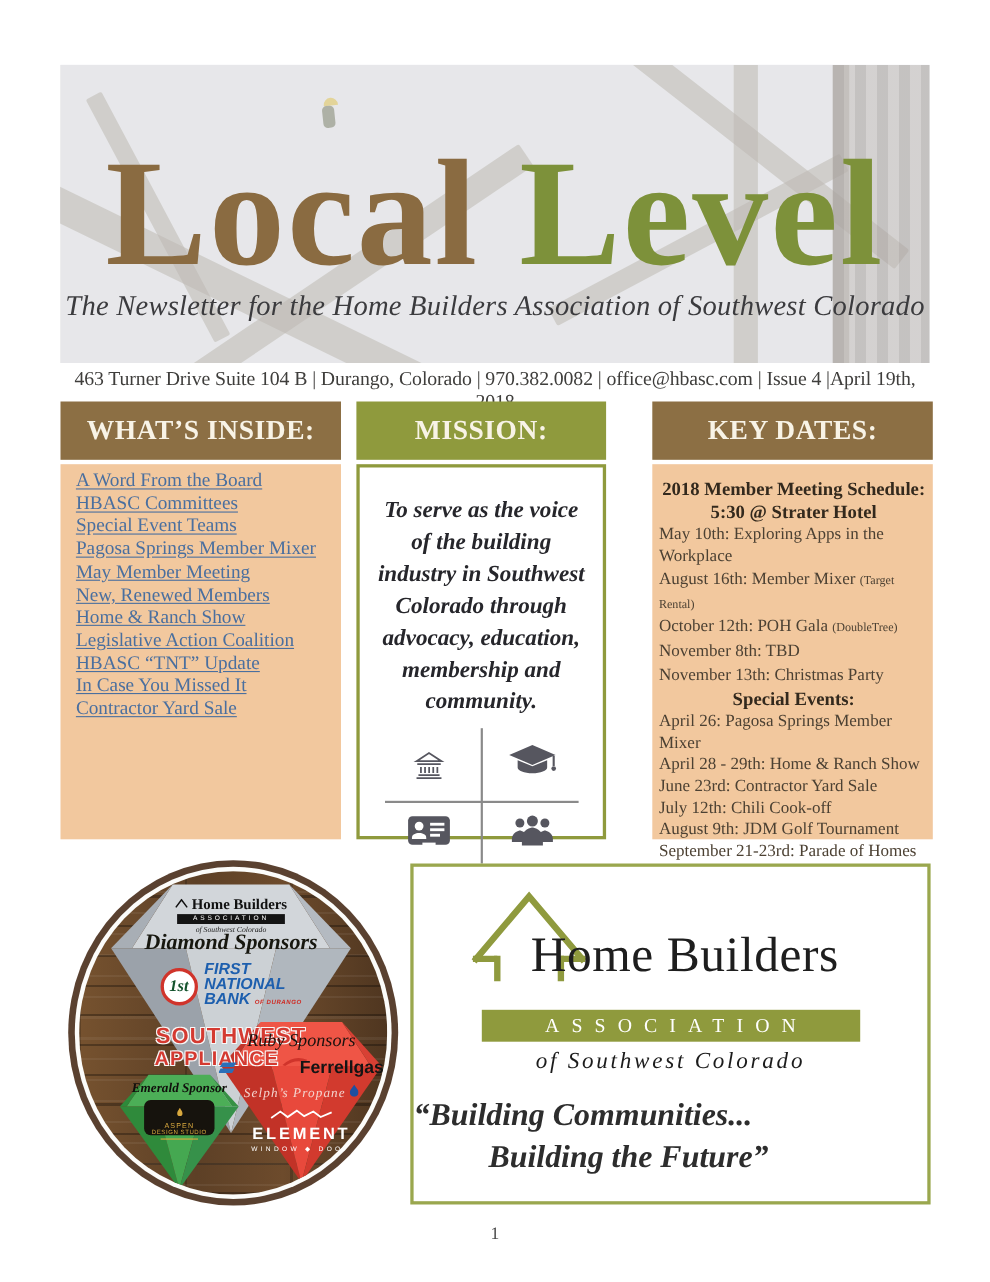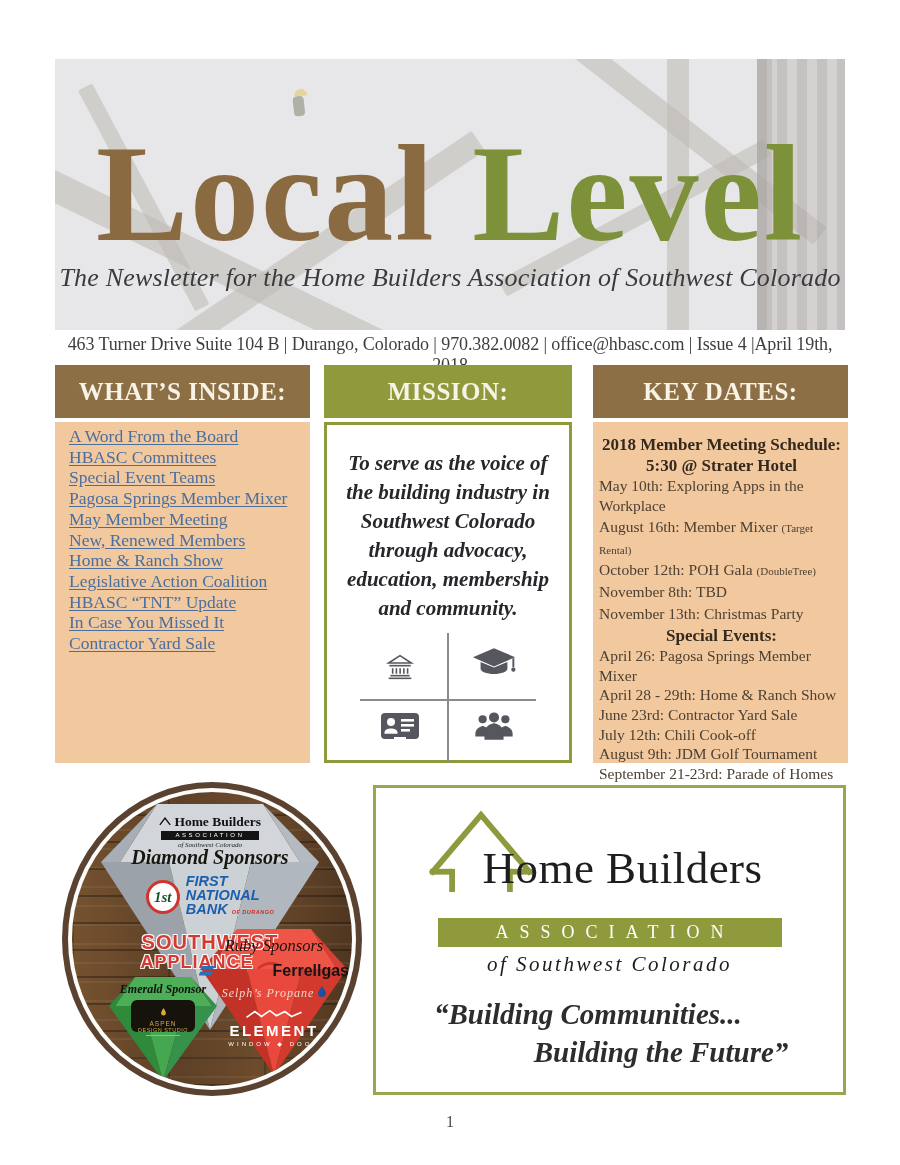--- a/index.html
+++ b/index.html
@@ -45,21 +45,21 @@
     text-align:center; font-style:italic; font-size:26px; color:#3b3b3e; letter-spacing:.2px;
   }
   
   .contact-bar {
     position:absolute; left:55px; top:334px; width:790px;
     text-align:center; font-size:18px; color:#3f3e3c; letter-spacing:-.1px;
   }
   
   .col { position:absolute; top:365px; }
   .col-1 { left:55px;  width:255px; }
-  .col-2 { left:324px; width:248px; }
+  .col-2 { left:324px; width:227px; }
   .col-3 { left:593px; width:255px; }
   .col-header {
     height:53px; line-height:53px; text-align:center;
     font-weight:bold; font-size:25px; color:#f8f3e6; letter-spacing:.5px;
   }
   .col-header.brown { background:#8c6f44; }
   .col-header.olive { background:#8f9a3d; }
   .col-body { margin-top:4px; height:341px; }
   .peach { background:#f2c89e; }
   
@@ -152,22 +152,22 @@
   }
   .hba-lockup { position:relative; height:112px; margin-top:16px; }
   .hba-house { position:absolute; left:52px; top:4px; z-index:1; }
   .hba-name { position:relative; z-index:2; text-align:center; padding-top:38px; padding-left:26px; font-size:45px; color:#1e1e1e; letter-spacing:.5px; }
   .hba-bar {
     width:344px; height:29px; margin:2px auto 0; background:#8f9a3d;
     color:#fff; text-align:center; line-height:29px; font-size:18px; letter-spacing:11px; padding-left:11px;
   }
   .hba-region { text-align:center; margin-top:5px; font-style:italic; font-size:21px; letter-spacing:2.5px; color:#1c1c1c; }
   .hba-tagline { margin-top:18px; font-weight:bold; font-style:italic; font-size:29px; color:#2d2d2d; line-height:38px; }
-  .tag-line1 { padding-left:58px; }
-  .tag-line2 { padding-left:103px;text-align:center; }
+  .tag-line1 { }
+  .tag-line2 { padding-left:68px; }
   
   .page-number { position:absolute; left:0; right:0; top:1113px; text-align:center; font-size:16px; color:#4a4a4a; }
 </style>
 </head>
 <body>
 
 <div class="page">
 
   <div class="masthead">
     <div class="photo-beam beam1"></div>

